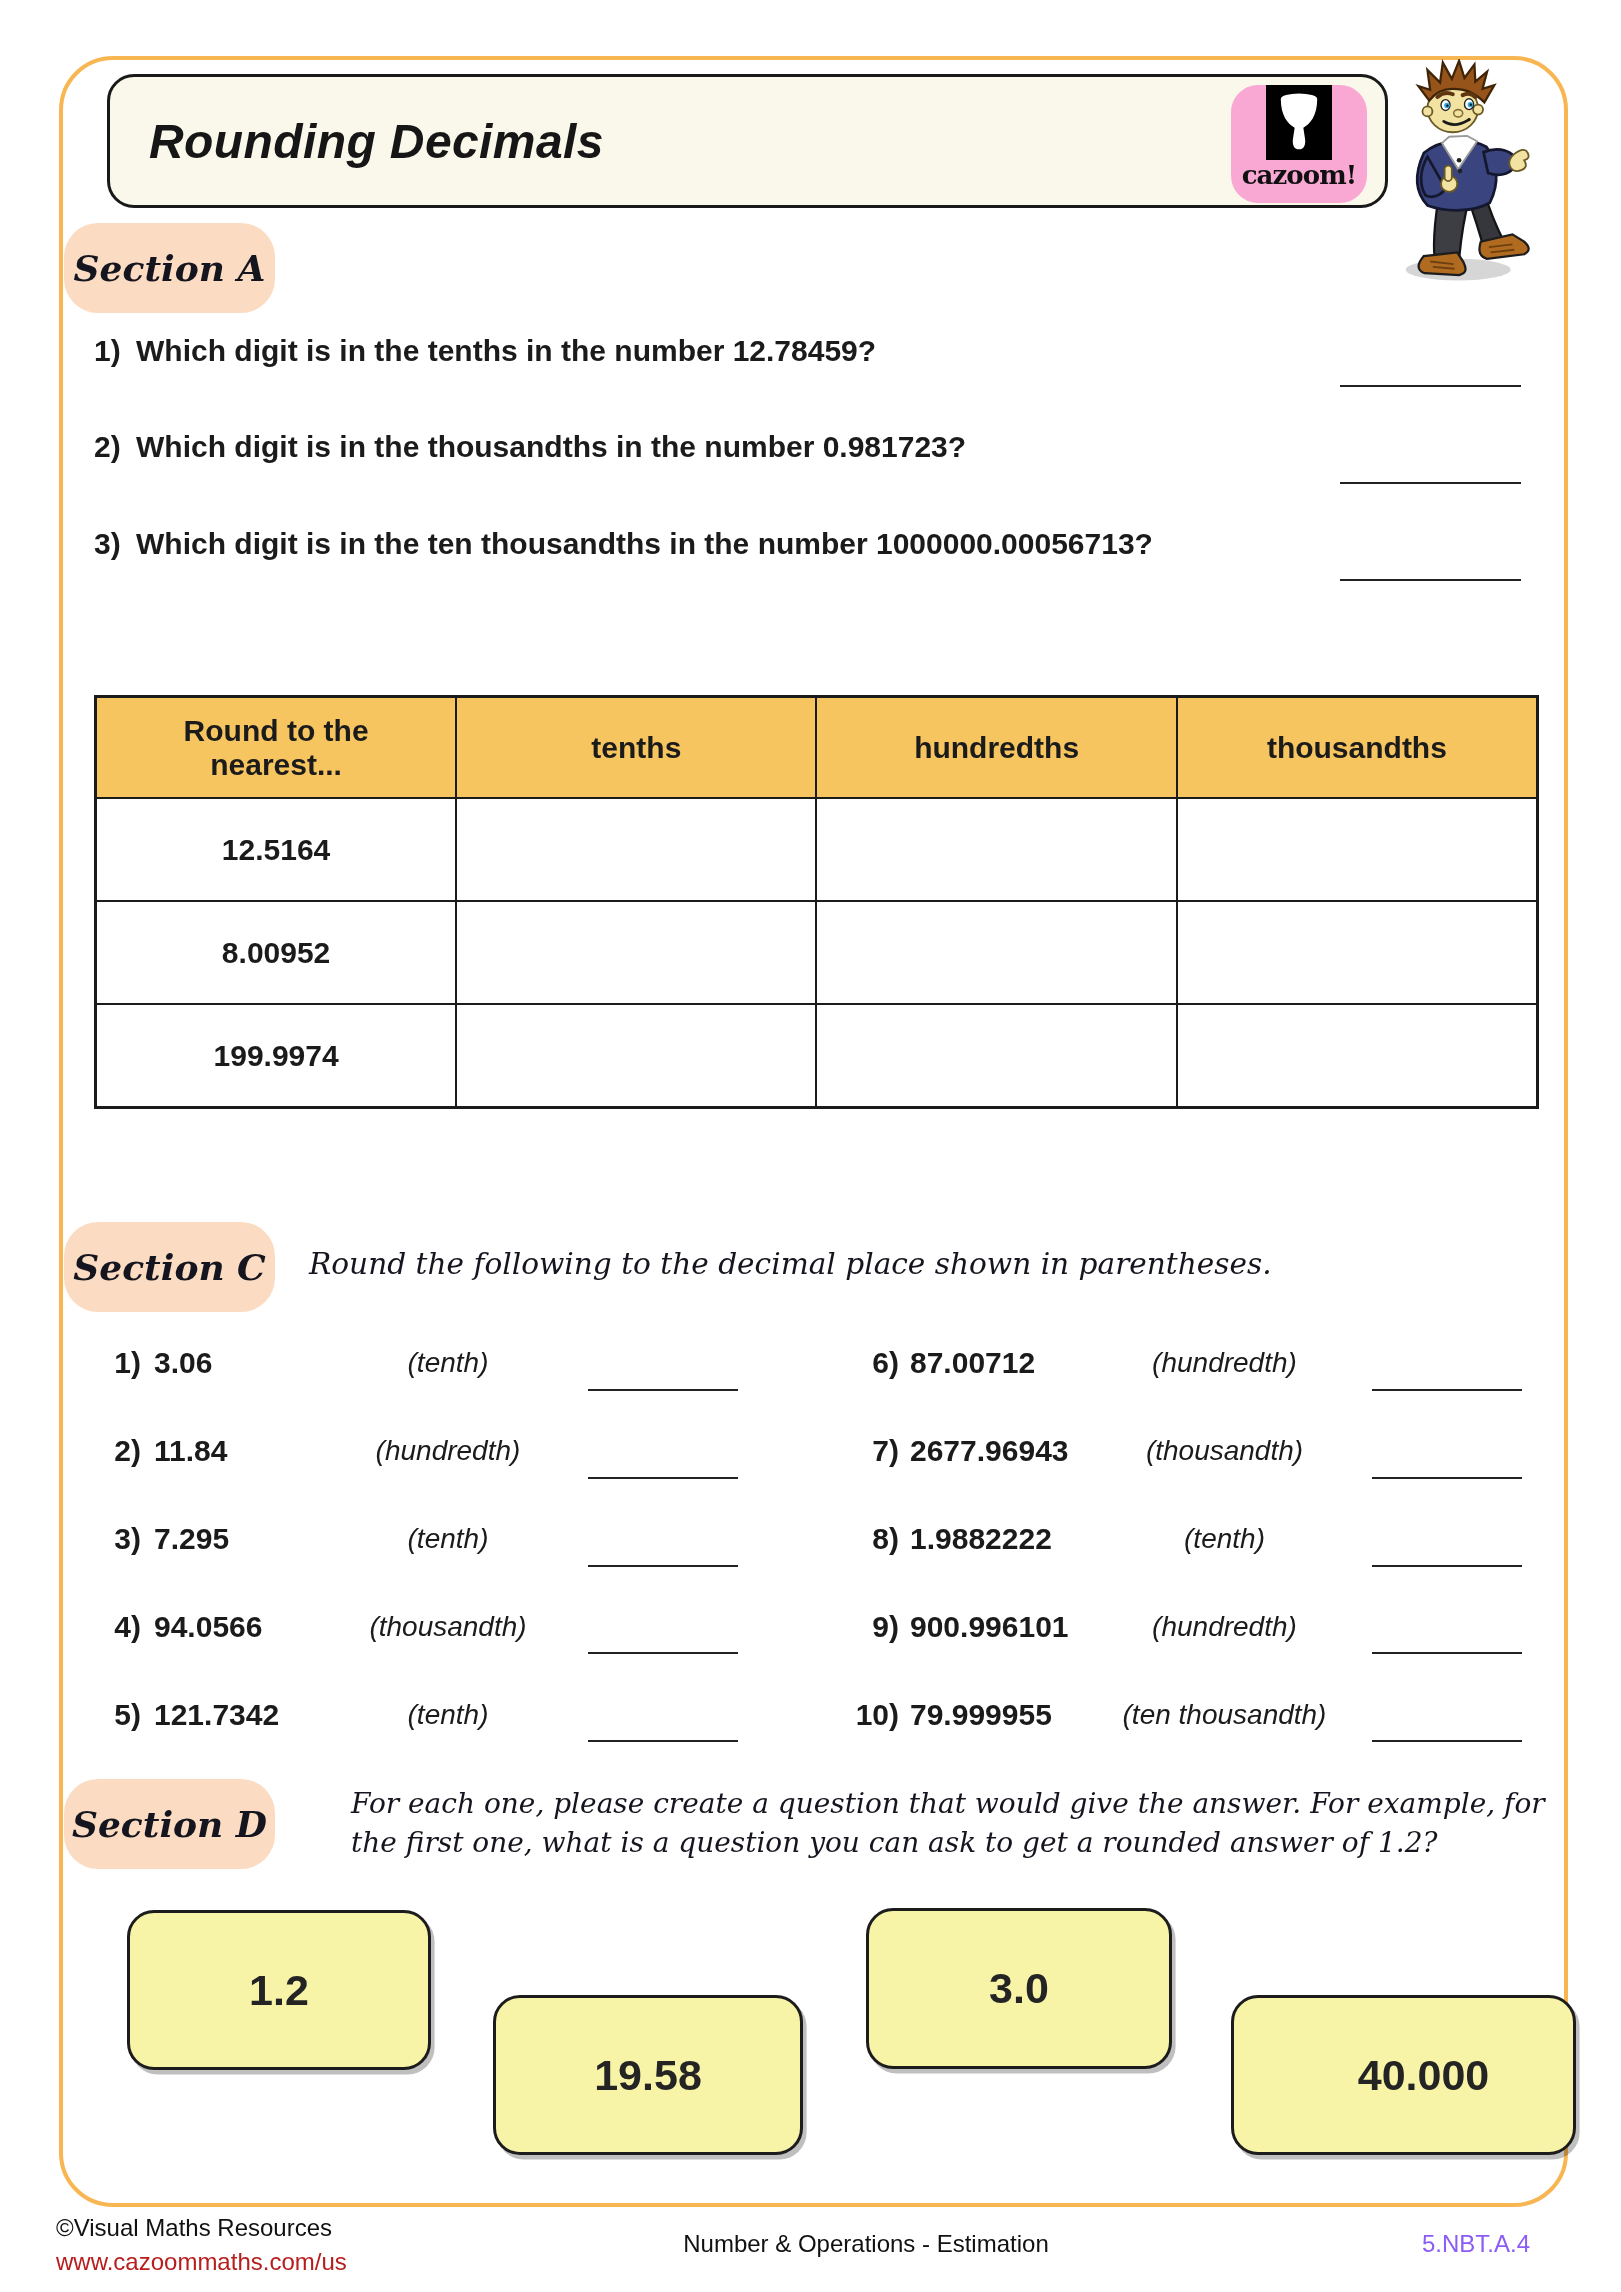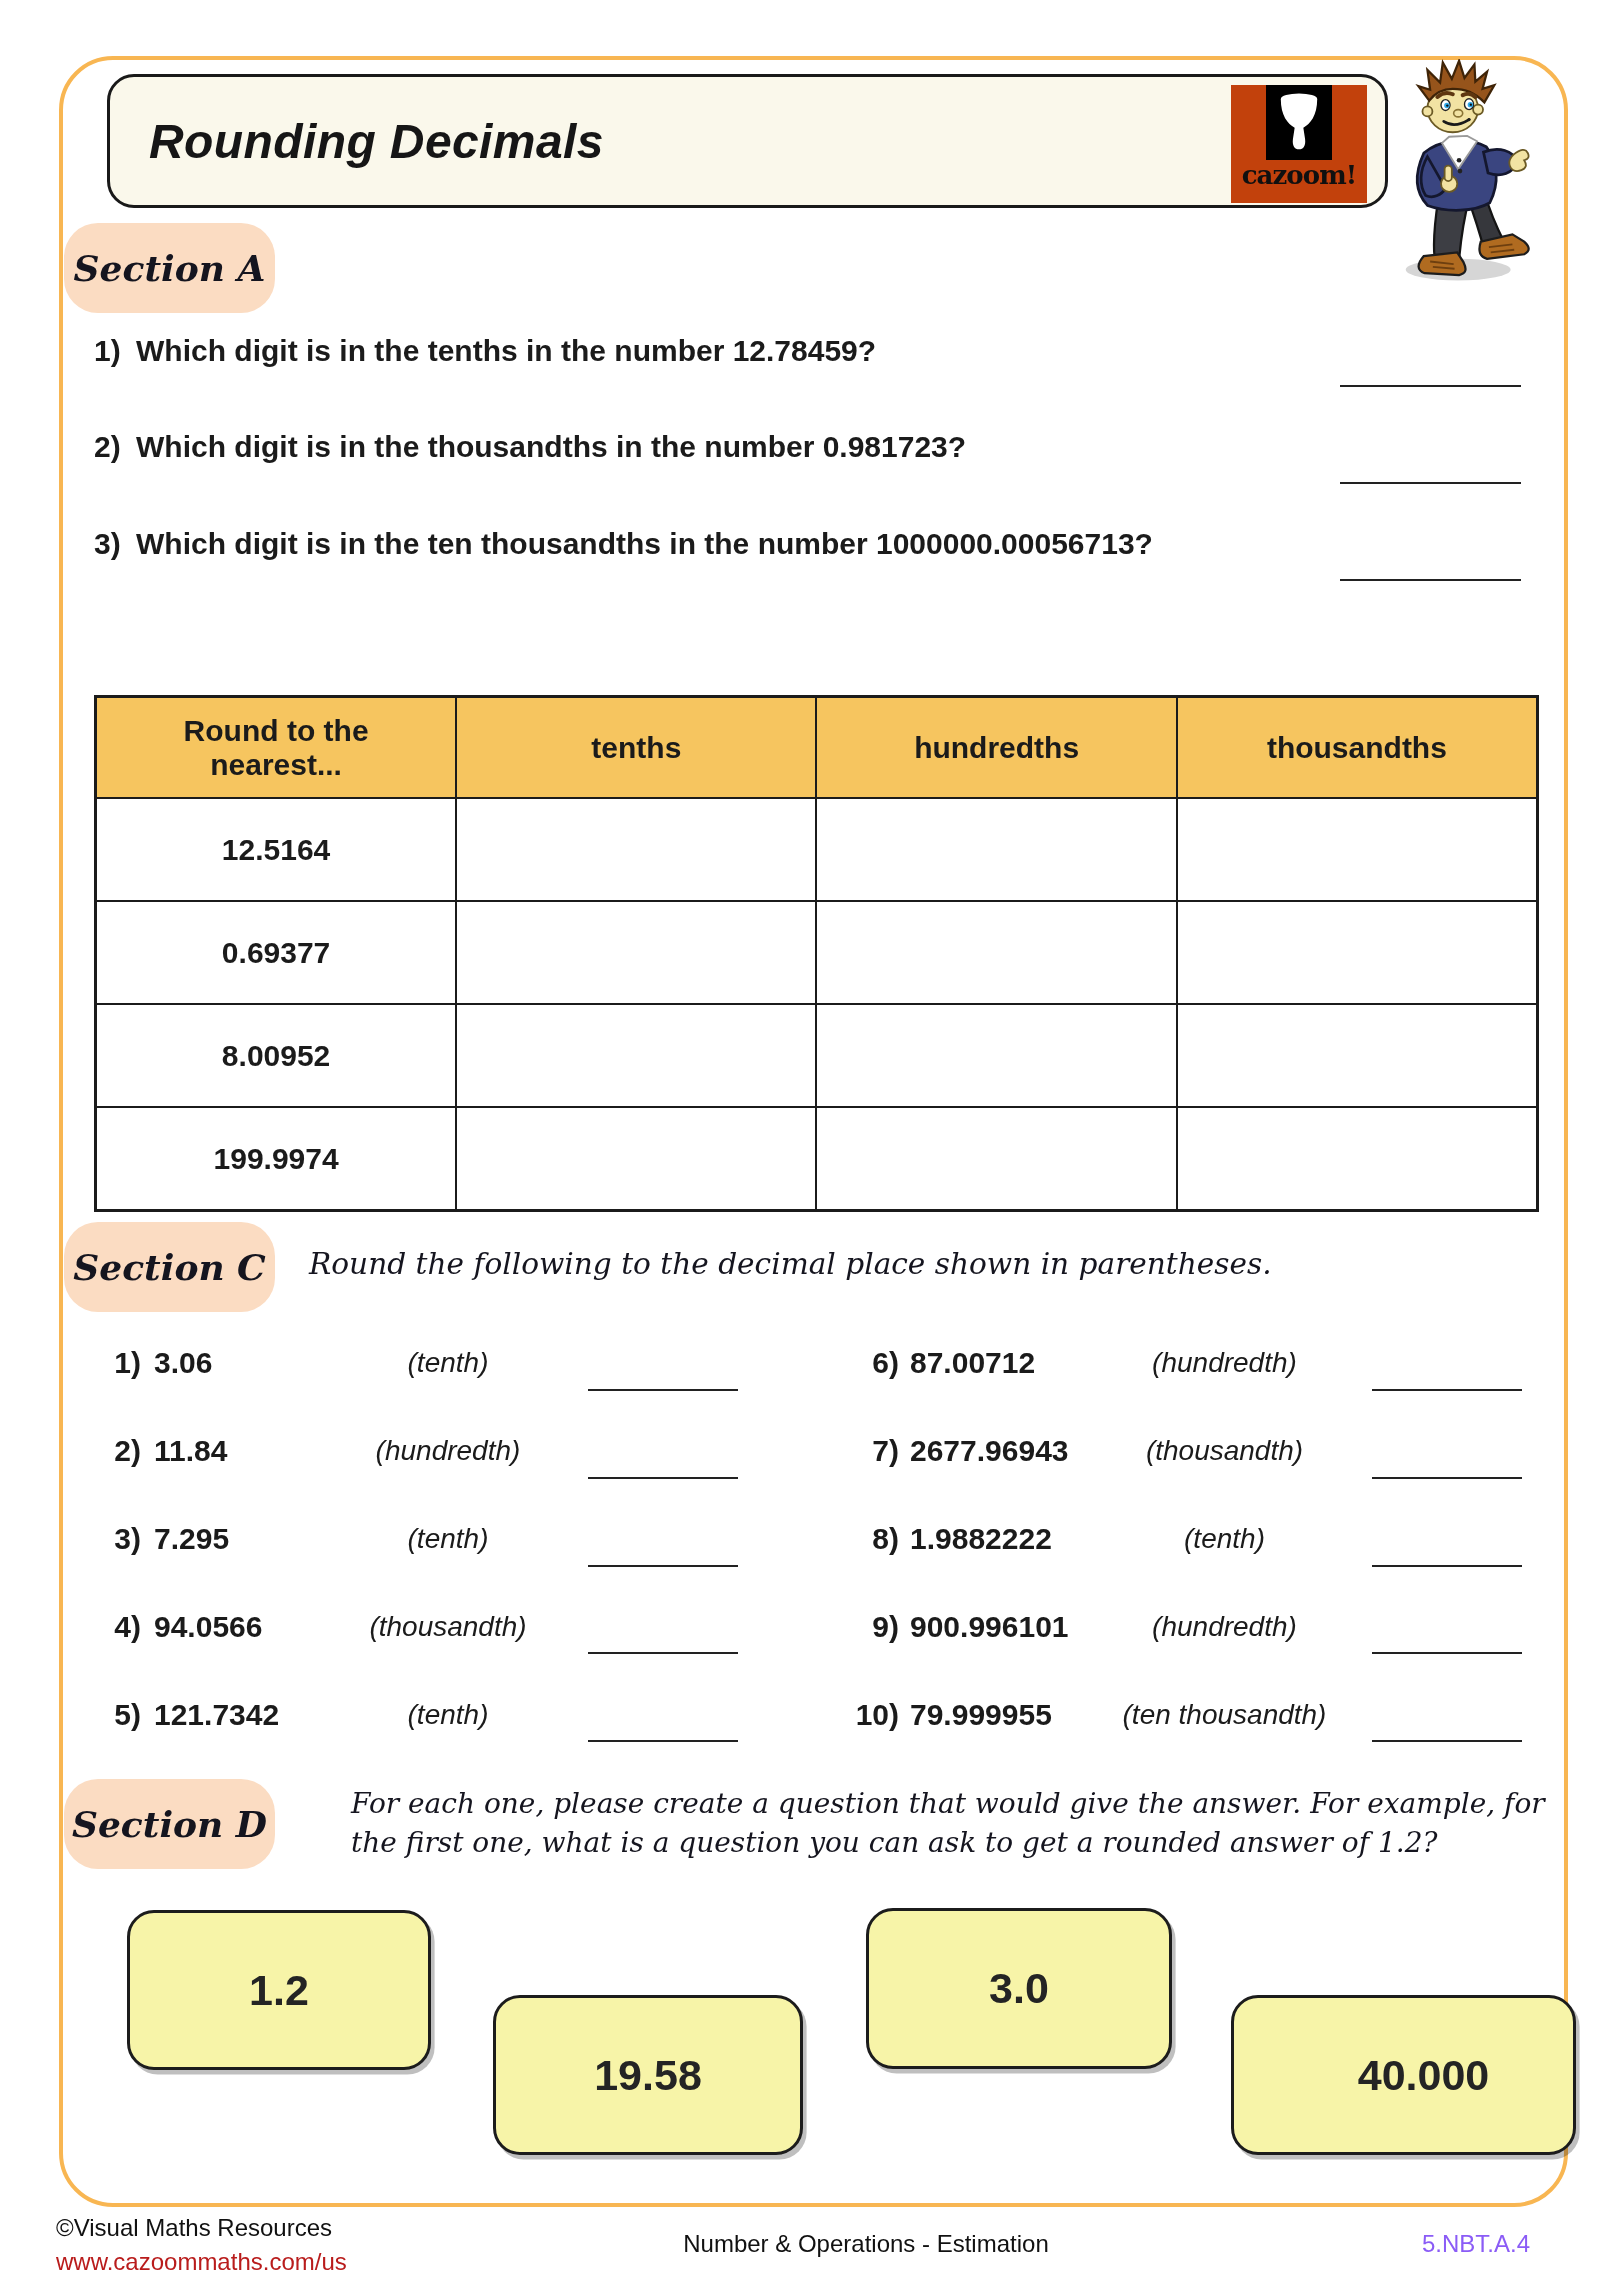--- a/index.html
+++ b/index.html
@@ -7,22 +7,22 @@
          font-family:"Liberation Sans",sans-serif;color:#1b1b1b;overflow:hidden;}
 
   .frame{position:absolute;left:59px;top:56px;width:1501px;height:2143px;
          border:4.5px solid #F8B652;border-radius:54px;}
 
   .title-box{position:absolute;left:107px;top:74px;width:1281px;height:134px;box-sizing:border-box;
              background:#FAF8EB;border:3.6px solid #191919;border-radius:27px;
              display:flex;align-items:center;padding-left:39px;font-style:italic;}
   .title-box h1{margin:0;font-size:48px;font-weight:bold;letter-spacing:0.4px;color:#161616;}
 
-  .logo{position:absolute;left:1231px;top:85px;width:136px;height:118px;background:#c2410c;
-        display:flex;flex-direction:column;align-items:center;justify-content:flex-start;}
+  .logo{position:absolute;left:1231px;top:85px;width:136px;height:118px;background:#f9a8d4;
+        display:flex;flex-direction:column;align-items:center;justify-content:flex-start;border-radius:27px;}
   .logo .mark{width:66px;height:75px;background:#000;display:flex;align-items:center;justify-content:center;}
   .logo .brand{font-family:"DejaVu Serif",serif;font-weight:bold;font-size:26px;color:#101010;letter-spacing:-0.9px;line-height:30px;}
 
   .mascot{position:absolute;left:1386px;top:59px;width:157px;height:226px;}
 
   .seclabel{position:absolute;left:64px;width:211px;height:90px;background:#FBDCC2;border-radius:34px;
             display:flex;align-items:center;justify-content:center;
             font-family:"DejaVu Serif",serif;font-style:italic;font-weight:bold;font-size:36px;color:#15151f;}
   .sec-a{top:223px;} .sec-b{top:589px;} .sec-c{top:1222px;} .sec-d{top:1779px;}
 
@@ -157,26 +157,20 @@
       <th>hundredths</th>
       <th>thousandths</th>
     </tr>
     <tr>
       <td class="rowlabel">12.5164</td>
       <td></td>
       <td></td>
       <td></td>
     </tr>
     <tr>
-      <td class="rowlabel">0.69377</td>
-      <td></td>
-      <td></td>
-      <td></td>
-    </tr>
-    <tr>
       <td class="rowlabel">8.00952</td>
       <td></td>
       <td></td>
       <td></td>
     </tr>
     <tr>
       <td class="rowlabel">199.9974</td>
       <td></td>
       <td></td>
       <td></td>

